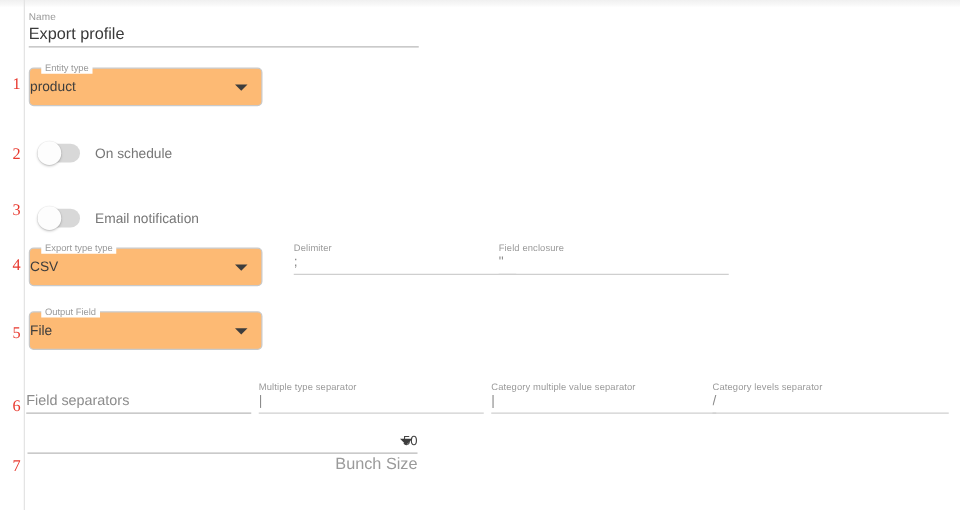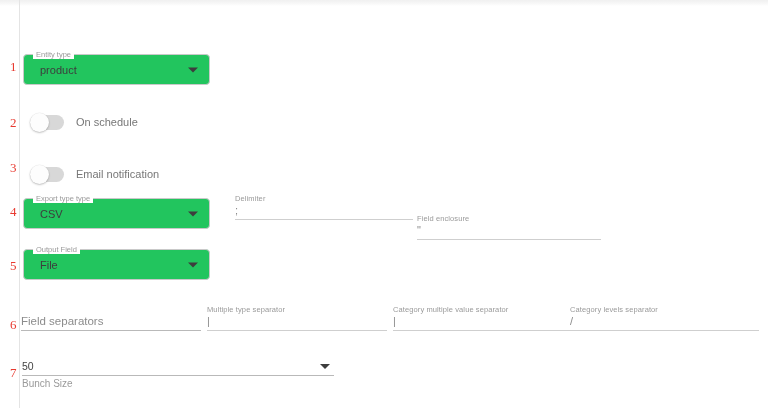--- a/index.html
+++ b/index.html
@@ -56,52 +56,52 @@
     overflow: hidden;
   }
   .ufield .uvalue.faint { color: #8c8c8c; }
   .ufield .uline {
     height: 1px;
     background: #b9b9b9;
     width: 100%;
   }
   .ufield .uline.light { background: #cfcfcf; }
   .ufield .uhint {
-    font-size: 10px;
+    font-size: 13px;
     color: #9a9a9a;
     line-height: 10px;
     padding-top: 3px;
     white-space: nowrap;
   }
 
   
   .namefield .uvalue { font-size: 13px; color: #3a3a3a; line-height: 18px; height: 19px; }
   .namefield .ulabel { font-size: 8px; }
 
   
   .osel {
     position: absolute;
     height: 31px;
     border: 1px solid #c9c9c9;
     border-radius: 4px;
-    background: #22c55e;
+    background: #fdba74;
   }
   .osel .legend {
     position: absolute;
     top: -5px; left: 9px;
     background: #ffffff;
     padding: 0 3px;
     font-size: 7.5px;
     color: #9a9a9a;
     line-height: 9px;
     white-space: nowrap;
   }
   .osel .oval {
     position: absolute;
-    left: 16px; top: 50%;
+    left: 0; top: 50%;
     transform: translateY(-50%);
     font-size: 11px;
     color: #3d3d3d;
     line-height: 14px;
     white-space: nowrap;
   }
   .osel .caret {
     position: absolute;
     right: 11px; top: 50%;
     transform: translateY(-50%);
@@ -115,21 +115,21 @@
   .ucaret {
     position: absolute;
     right: 4px; top: 5px;
     width: 0; height: 0;
     border-left: 5px solid transparent;
     border-right: 5px solid transparent;
     border-top: 5px solid #3d3d3d;
   }
 
   
-  .toggle-row { position: absolute; display: flex; }
+  .toggle-row { position: absolute; display: flex; align-items: center; }
   .switch {
     width: 34px; height: 15px;
     border-radius: 8px;
     background: #d8d8d8;
     position: relative;
     flex: 0 0 auto;
   }
   .switch .knob {
     position: absolute;
     left: 0px; top: -2px;
@@ -147,20 +147,25 @@
   }
 </style>
 </head>
 <body>
 
 <div id="app">
 
   <div class="top-strip"></div>
   <div class="left-rule"></div>
 
+  <div class="ufield namefield" style="left:23px; top:9px; width:312px;">
+    <div class="ulabel">Name</div>
+    <div class="uvalue">Export profile</div>
+    <div class="uline"></div>
+  </div>
 
   <div class="step" style="left:10px; top:60px;">1</div>
   <div class="osel" style="left:23px; top:54px; width:187px;">
     <span class="legend">Entity type</span>
     <span class="oval">product</span>
     <span class="caret"></span>
   </div>
 
   <div class="step" style="left:10px; top:116px;">2</div>
   <div class="toggle-row" style="left:30px; top:115px;">
@@ -184,21 +189,21 @@
     <span class="oval">CSV</span>
     <span class="caret"></span>
   </div>
 
   <div class="ufield" style="left:235px; top:194px; width:178px;">
     <div class="ulabel">Delimiter</div>
     <div class="uvalue faint">;</div>
     <div class="uline light"></div>
   </div>
 
-  <div class="ufield" style="left:417px; top:194px; width:184px;margin-top:20px;">
+  <div class="ufield" style="left:399px; top:194px; width:184px;">
     <div class="ulabel">Field enclosure</div>
     <div class="uvalue faint">"</div>
     <div class="uline light"></div>
   </div>
 
   <div class="step" style="left:10px; top:259px;">5</div>
   <div class="osel" style="left:23px; top:249px; width:187px;">
     <span class="legend">Output Field</span>
     <span class="oval">File</span>
     <span class="caret"></span>
@@ -223,19 +228,19 @@
     <div class="uline light"></div>
   </div>
 
   <div class="ufield" style="left:570px; top:305px; width:189px;">
     <div class="ulabel">Category levels separator</div>
     <div class="uvalue faint">/</div>
     <div class="uline light"></div>
   </div>
 
   <div class="step" style="left:10px; top:366px;">7</div>
-  <div class="ufield" style="left:22px; top:359px; width:312px;">
+  <div class="ufield" style="left:22px; top:346px; width:312px;text-align:right;">
     <div class="uvalue" style="position:relative; font-size:10.5px; color:#444;">50<span class="ucaret"></span></div>
     <div class="uline"></div>
     <div class="uhint">Bunch Size</div>
   </div>
 
 </div>
 
 </body></html>

